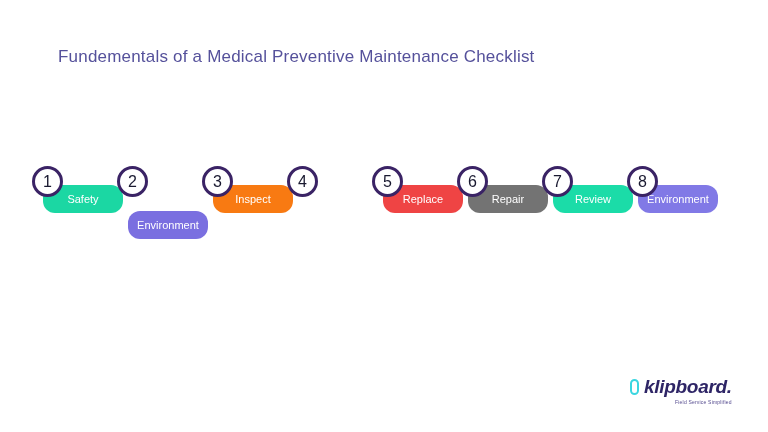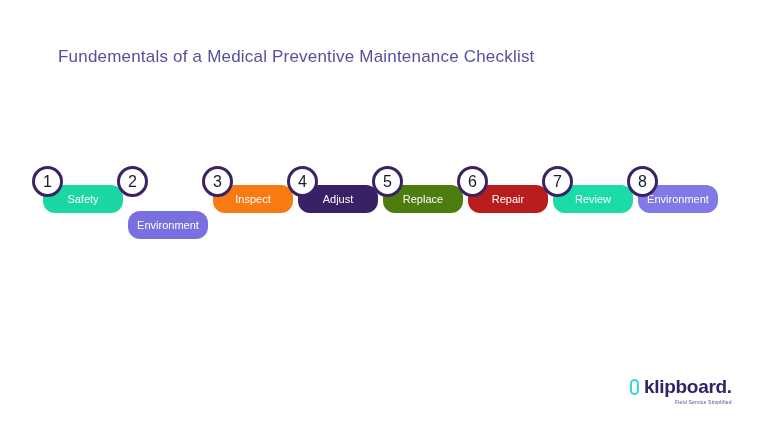--- a/index.html
+++ b/index.html
@@ -62,20 +62,21 @@
     border-radius: 4.5px;
     background: #ffffff;
     margin-top: 2px;
   }
   .logo-text { display: flex; flex-direction: column; align-items: flex-end; }
   .wordmark {
     font-size: 19px; font-weight: 700; line-height: 1.1;
     color: var(--wordmark-color, #2E2566);
     letter-spacing: -0.3px;
     white-space: nowrap;
+    font-style: italic;
   }
   .tagline {
     font-size: 5px; line-height: 1.2;
     margin-top: 1px;
     color: var(--tagline-color, #554B8F);
     letter-spacing: 0.2px;
     white-space: nowrap;
   }
 </style>
 </head>
@@ -98,33 +99,30 @@
         </div>
         <div class="step-badge">2</div>
       </div>
       <div class="step">
         <div class="step-pill" style="background: rgb(248, 122, 18);">
           <span>Inspect</span>
         </div>
         <div class="step-badge">3</div>
       </div>
       <div class="step">
-        <div class="step-pill" style="background: rgb(58, 33, 102);">
-          <span>Adjust</span>
-        </div>
         <div class="step-badge">4</div>
       </div>
       <div class="step">
-        <div class="step-pill" style="background: #4d7c0f;">
+        <div class="step-pill" style="background: #ef4444;">
           <span>Replace</span>
         </div>
         <div class="step-badge">5</div>
       </div>
       <div class="step">
-        <div class="step-pill" style="background: #b91c1c;">
+        <div class="step-pill" style="background: #737373;">
           <span>Repair</span>
         </div>
         <div class="step-badge">6</div>
       </div>
       <div class="step">
         <div class="step-pill" style="background: rgb(27, 220, 168);">
           <span>Review</span>
         </div>
         <div class="step-badge">7</div>
       </div>

